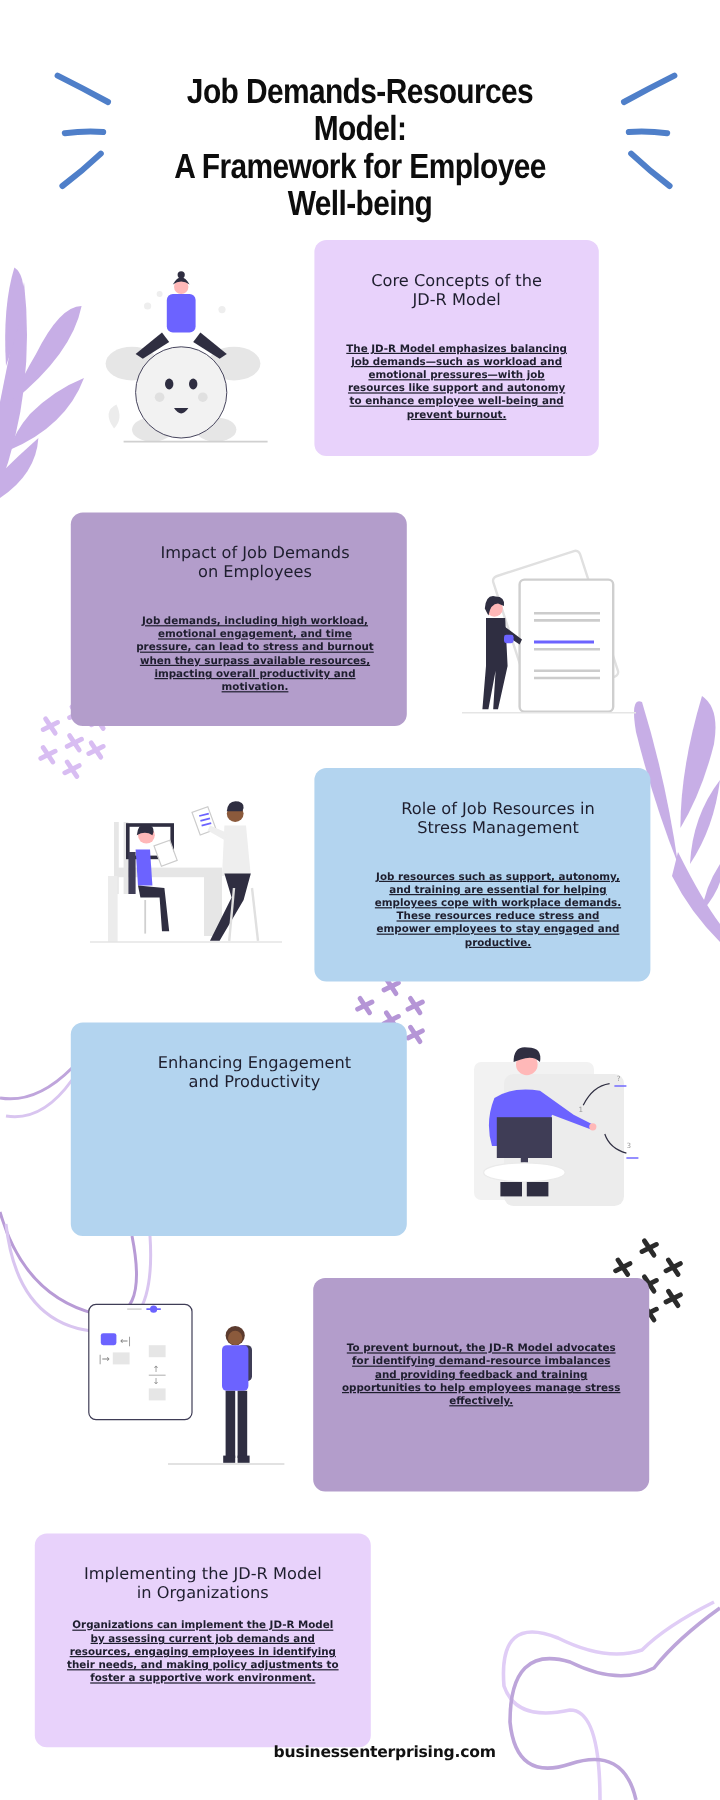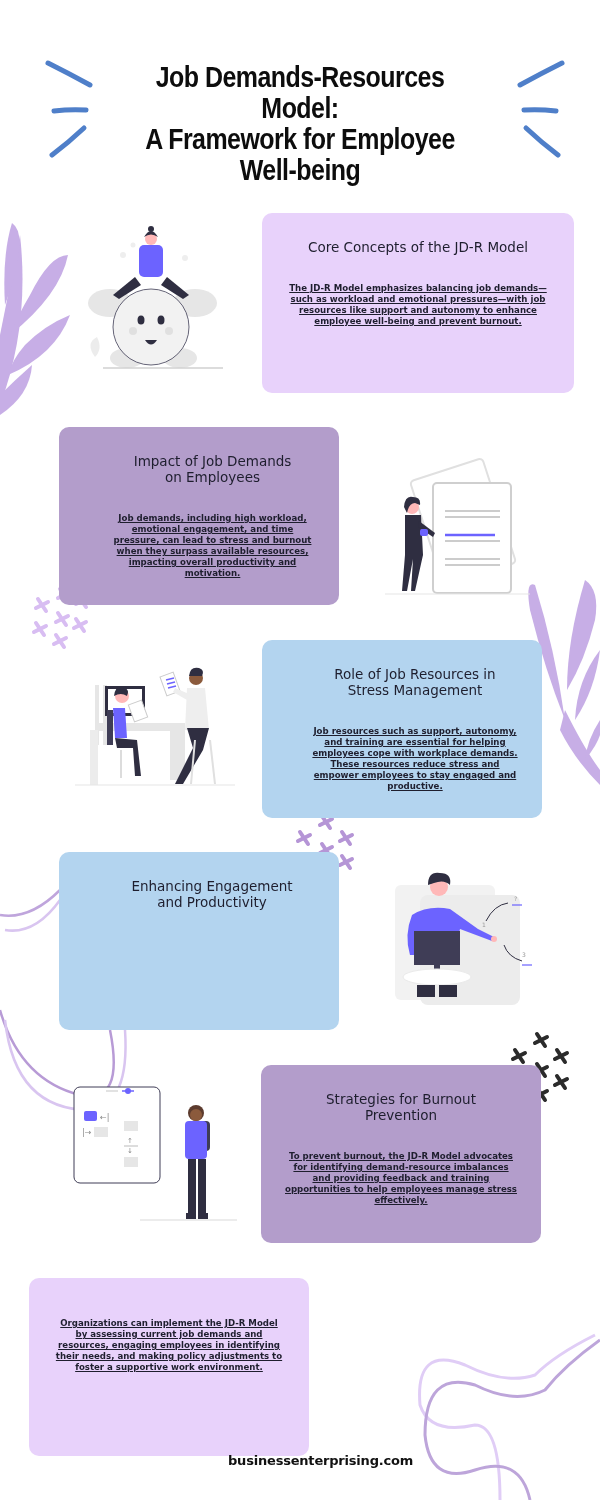--- a/index.html
+++ b/index.html
@@ -233,41 +233,41 @@
   <circle cx="124" cy="28" r="8" fill="#5c3b2e"></circle>
   <circle cx="124" cy="30" r="6" fill="#8b5a3c"></circle>
   <rect x="126" y="36" width="12" height="30" rx="4" fill="#3f3d56"></rect>
   <rect x="113" y="36" width="22" height="38" rx="4" fill="#6c63ff"></rect>
   <rect x="116" y="74" width="8" height="56" fill="#2f2e41"></rect>
   <rect x="126" y="74" width="8" height="56" fill="#2f2e41"></rect>
   <rect x="114" y="128" width="10" height="6" fill="#2f2e41"></rect>
   <rect x="126" y="128" width="10" height="6" fill="#2f2e41"></rect>
 </svg>
 
-<section class="card c-lilac" style="left:262px;top:213px;width:312px;height:180px;">
+<section class="card c-lilac" style="left:262px;top:200px;width:237px;height:180px;">
   <h2 class="card-title">Core Concepts of the JD-R Model</h2>
   <p class="card-body">The JD-R Model emphasizes balancing job demands—such as workload and emotional pressures—with job resources like support and autonomy to enhance employee well-being and prevent burnout.</p>
 </section>
 
 <section class="card c-purple" style="left:59px;top:427px;width:280px;height:178px;padding-left:45px;">
   <h2 class="card-title">Impact of Job Demands on Employees</h2>
   <p class="card-body">Job demands, including high workload, emotional engagement, and time pressure, can lead to stress and burnout when they surpass available resources, impacting overall productivity and motivation.</p>
 </section>
 
 <section class="card c-blue" style="left:262px;top:640px;width:280px;height:178px;">
   <h2 class="card-title">Role of Job Resources in Stress Management</h2>
   <p class="card-body">Job resources such as support, autonomy, and training are essential for helping employees cope with workplace demands. These resources reduce stress and empower employees to stay engaged and productive.</p>
 </section>
 
 <section class="card c-blue" style="left:59px;top:852px;width:280px;height:178px;">
   <h2 class="card-title">Enhancing Engagement and Productivity</h2>
 </section>
 
 <section class="card c-purple" style="left:261px;top:1065px;width:280px;height:178px;">
-  <h2 class="card-title">Strategies for Burnout Prevention</h2>
   <p class="card-body">To prevent burnout, the JD-R Model advocates for identifying demand-resource imbalances and providing feedback and training opportunities to help employees manage stress effectively.</p>
 </section>
 
 <section class="card c-lilac" style="left:29px;top:1278px;width:280px;height:178px;">
+  <h2 class="card-title">Implementing the JD-R Model in Organizations</h2>
   <p class="card-body" style="margin-top:14px;">Organizations can implement the JD-R Model by assessing current job demands and resources, engaging employees in identifying their needs, and making policy adjustments to foster a supportive work environment.</p>
 </section>
 
 <div class="footer">businessenterprising.com</div>
 
 </body></html>

